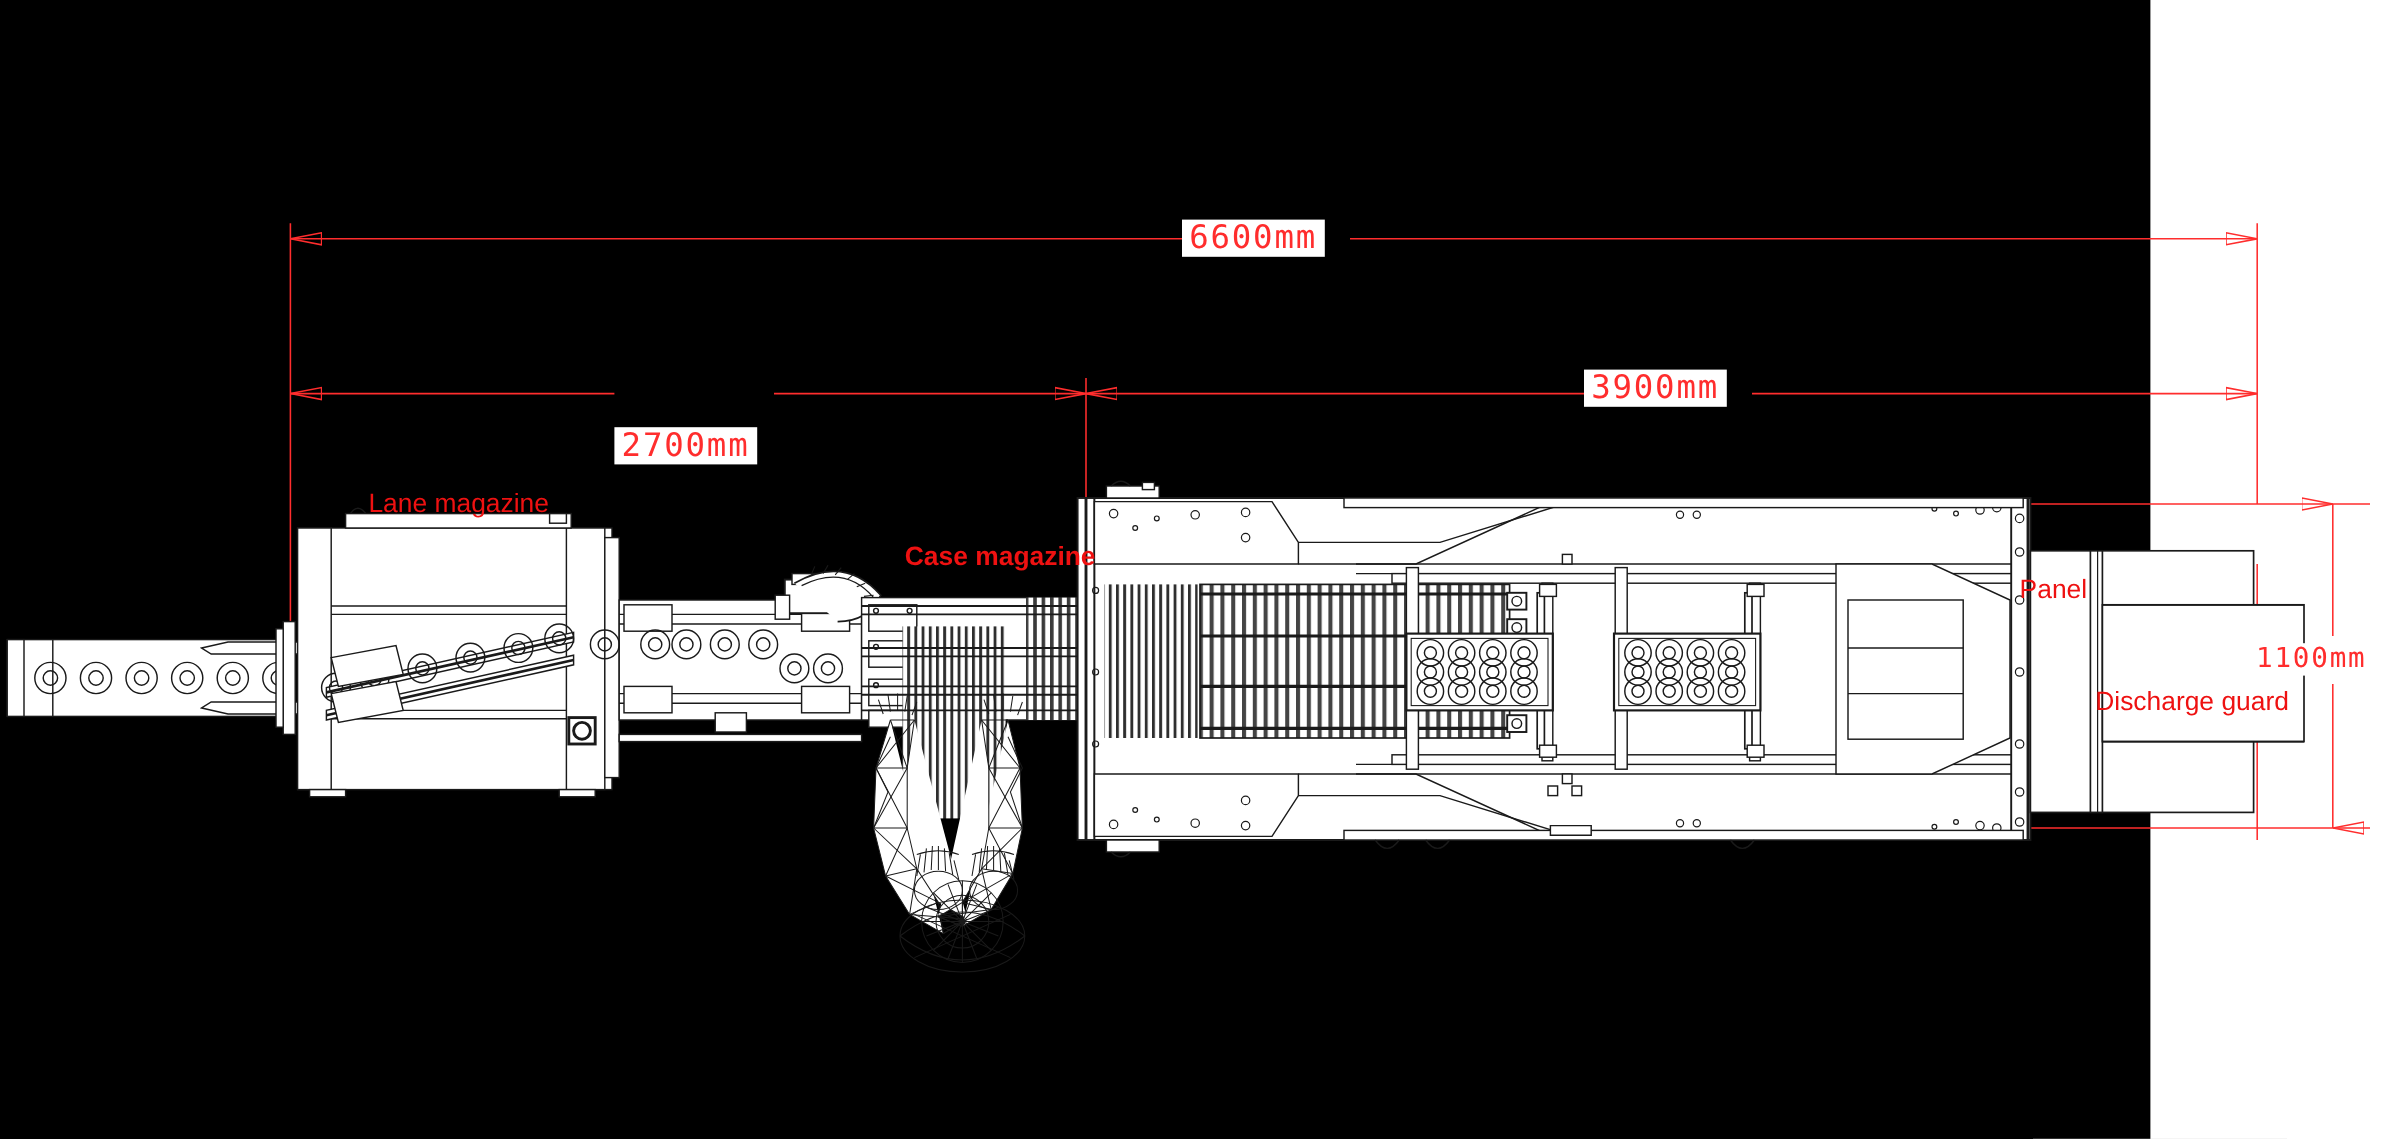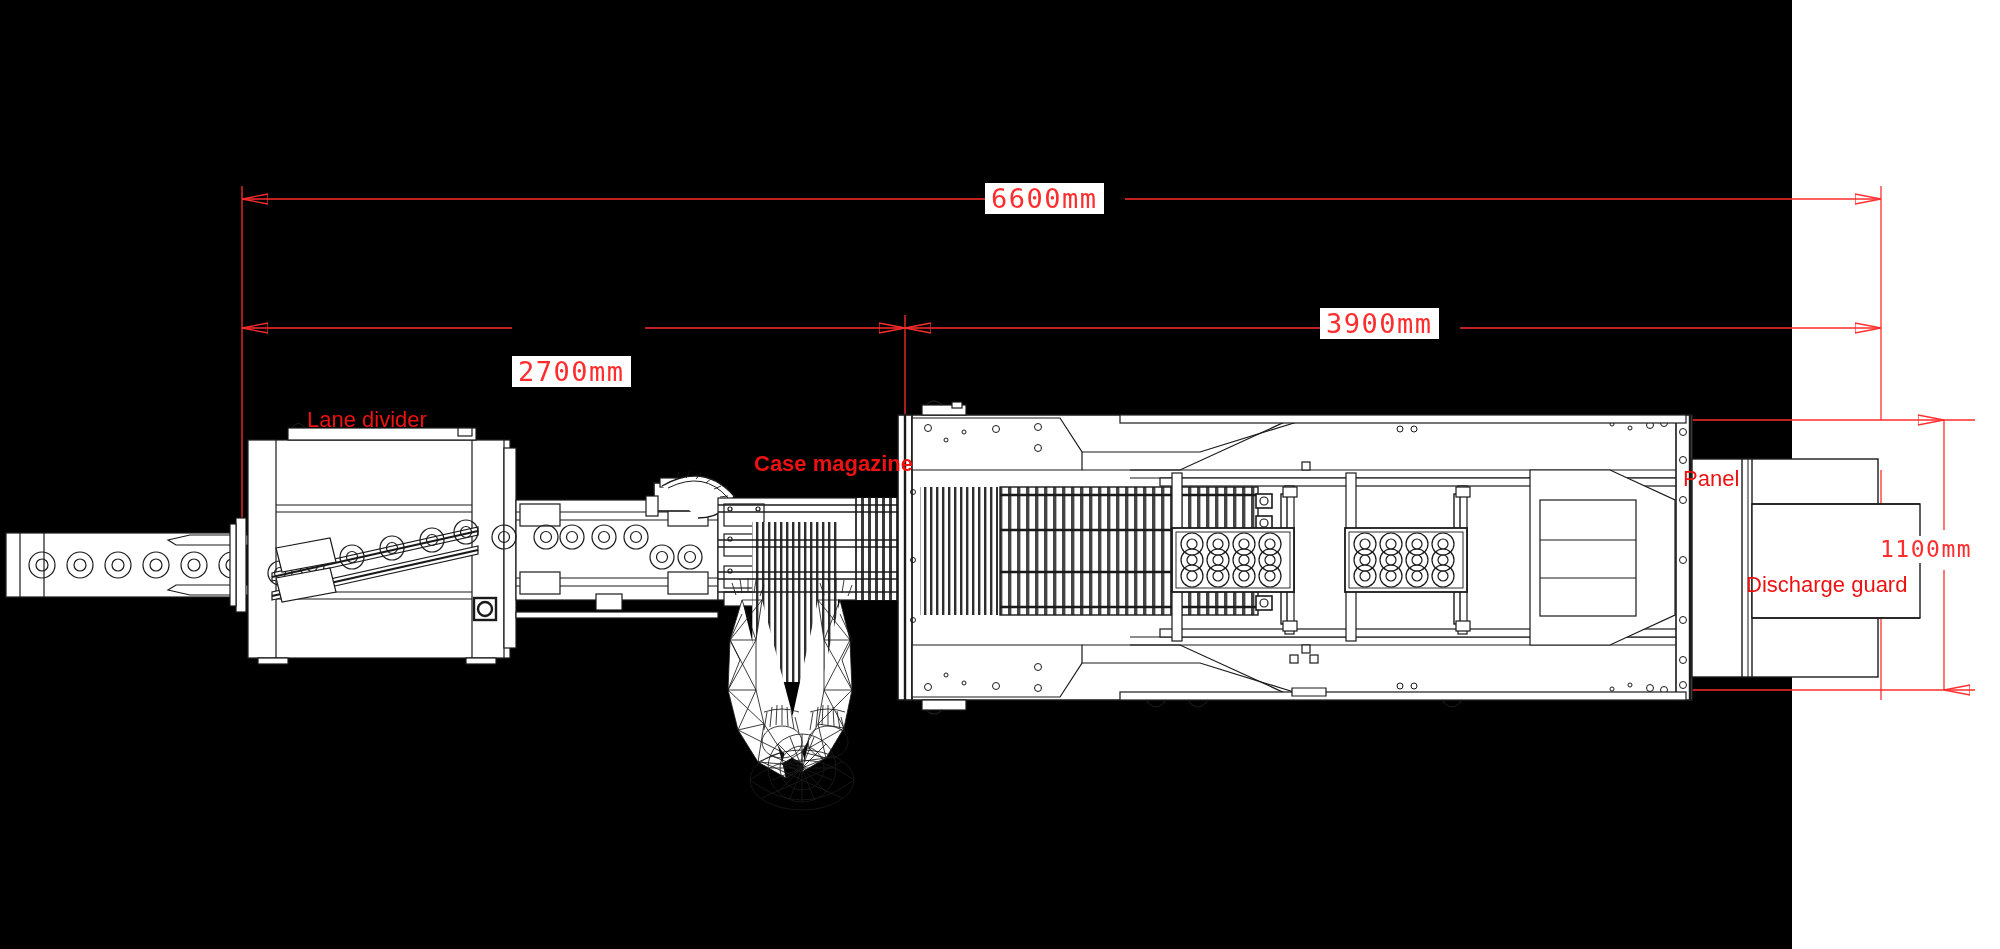--- a/index.html
+++ b/index.html
@@ -530,21 +530,21 @@
   </svg>
 
   <div class="dim-text" style="left:985px; top:183px;">6600mm</div>
 
   <div class="dim-text" style="left:512px; top:312px;margin-top:44px;">2700mm</div>
 
   <div class="dim-text" style="left:1320px; top:308px;">3900mm</div>
 
   <div class="vert-dim-text" style="left:1878px; top:536px;">1100mm</div>
 
-  <div class="callout-text" style="left:307px; top:409px;">Lane divider</div>
+  <div class="callout-text" style="left:307px; top:409px;">Lane magazine</div>
 
   <div class="callout-text" style="left:754px; top:453px;font-weight:bold;">Case magazine</div>
 
-  <div class="callout-text" style="left:1683px; top:468px;">Panel</div>
+  <div class="callout-text" style="left:1683px; top:480px;">Panel</div>
 
   <div class="callout-text" style="left:1746px; top:574px;">Discharge guard</div>
 
 </div>
 
 </body></html>

